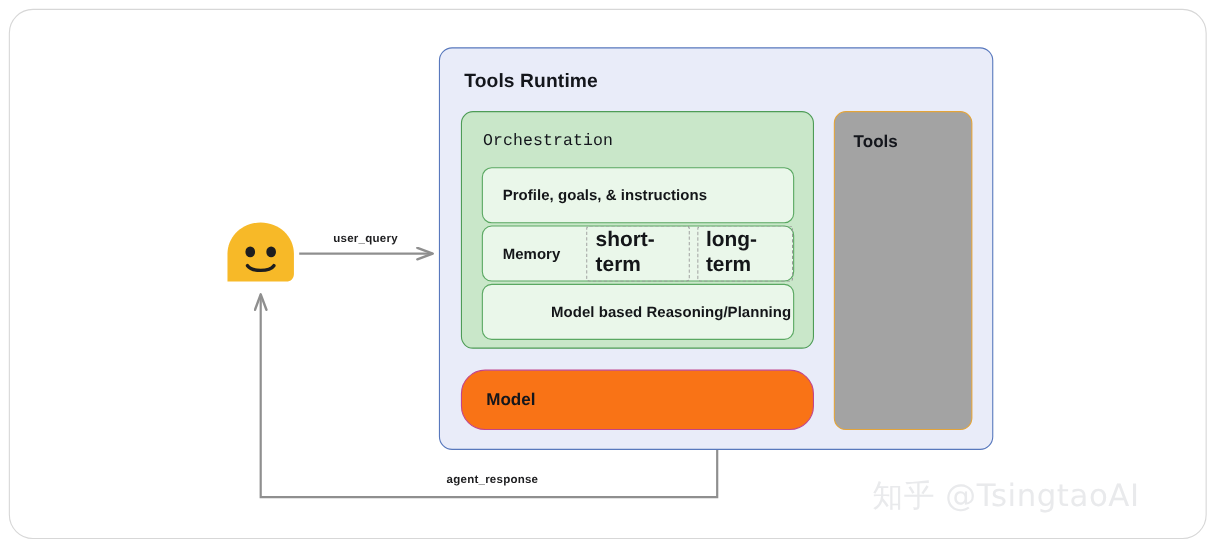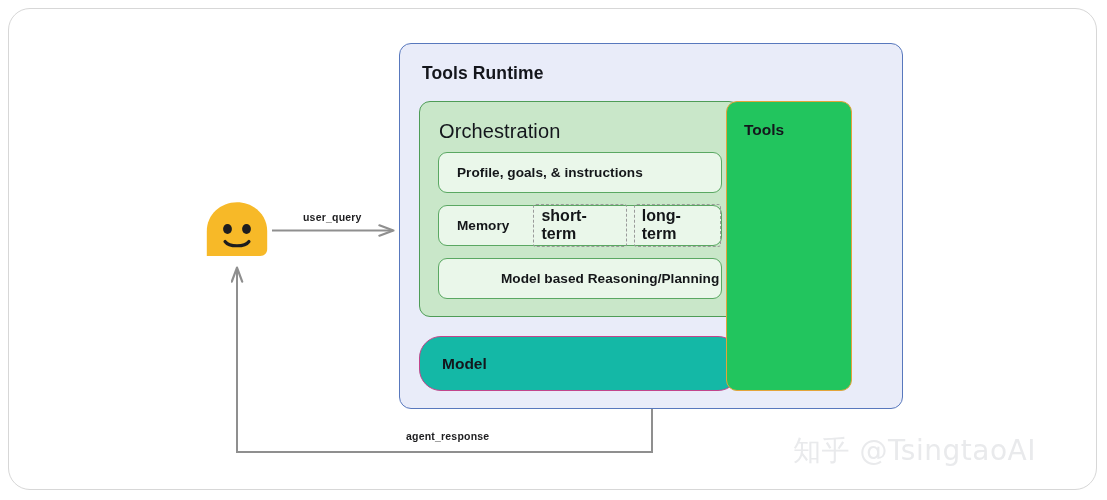--- a/index.html
+++ b/index.html
@@ -60,91 +60,92 @@
     height: 216px;
     background: #c9e7c9;
     border: 1.6px solid #4e9c57;
     border-radius: 11px;
     box-sizing: border-box;
   }
   .orch-title {
     position: absolute;
     left: 19px;
     top: 18px;
-    font-size: 20px;
+    font-size: 15px;
     color: #14161c;
     letter-spacing: .1px;
+    font-family: Liberation Mono, monospace;
   }
   .orch-row {
     position: absolute;
     left: 438px;
     width: 284px;
-    height: 41px;
+    height: 51px;
     background: #eaf7ea;
     border: 1.3px solid #5aa862;
     border-radius: 9px;
     box-sizing: border-box;
     display: flex;
     align-items: center;
   }
   .orch-row .row-label {
     font-size: 13.6px;
     font-weight: bold;
     color: #141619;
     margin-left: 18px;
     letter-spacing: .05px;
   }
   #row-profile { top: 152px; }
   #row-memory  { top: 205px; }
   #row-reason  { top: 258px; padding-left: 44px; }
 
   .chip {
-    font-size: 16px;
+    font-size: 19px;
     font-weight: bold;
     color: #141619;
     border: 1.4px dashed #9a9a9a;
     border-radius: 3px;
     padding: 2px 7px 3px 7px;
     line-height: 1.15;
   }
   #row-memory .chip-wrap {
     display: flex;
     gap: 7px;
     margin-left: 24px;
   }
 
   
   .model-box {
     position: absolute;
     left: 419px;
     top: 336px;
     width: 321px;
     height: 55px;
-    background: #14b8a6;
+    background: #f97316;
     border: 1.8px solid #c2458c;
     border-radius: 22px;
     box-sizing: border-box;
     display: flex;
     align-items: center;
   }
   .model-box .label {
     font-size: 15.5px;
     font-weight: bold;
     color: #14161c;
     margin-left: 22px;
   }
 
   
   .tools-box {
     position: absolute;
-    left: 726px;
+    left: 758px;
     top: 101px;
     width: 126px;
     height: 290px;
-    background: #22c55e;
+    background: #a3a3a3;
     border: 1.8px solid #e3a43a;
     border-radius: 11px;
     box-sizing: border-box;
   }
   .tools-title {
     position: absolute;
     left: 17px;
     top: 19px;
     font-size: 15.5px;
     font-weight: bold;

